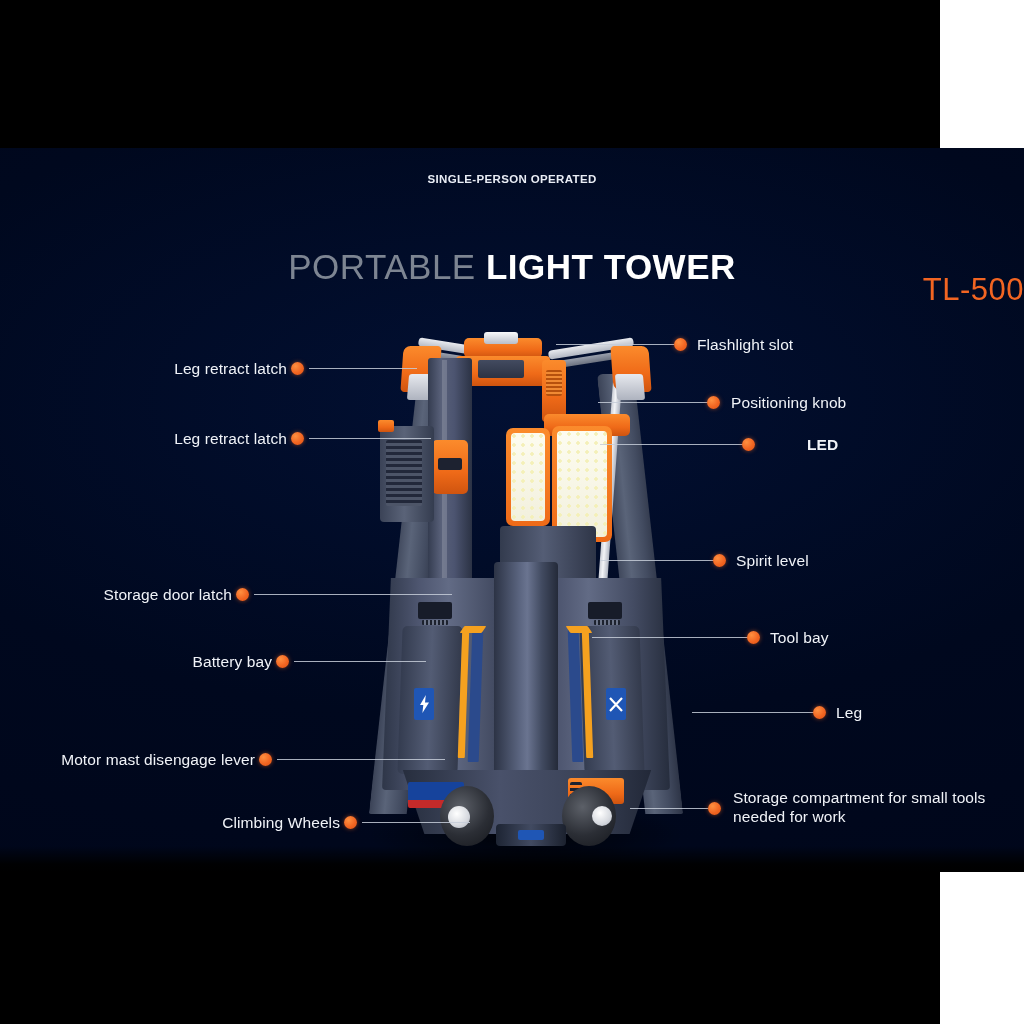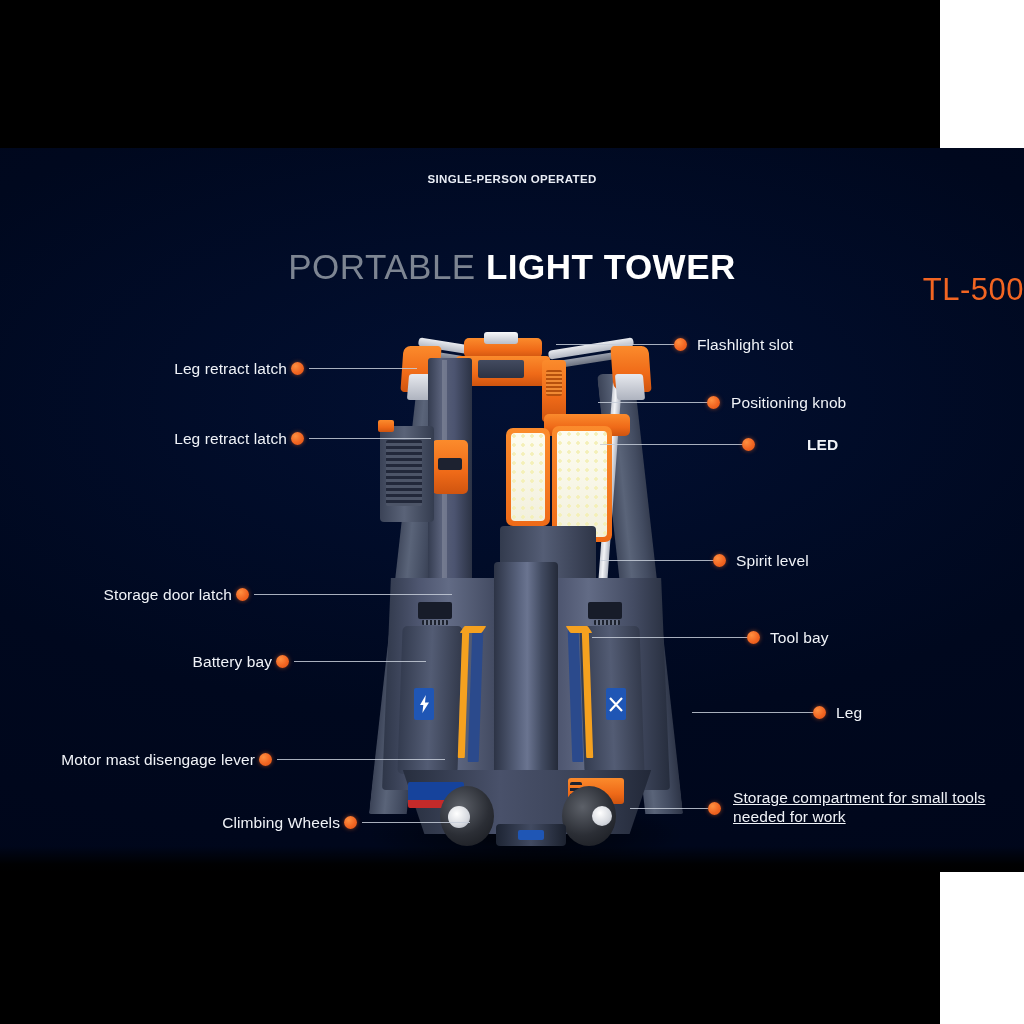--- a/index.html
+++ b/index.html
@@ -106,21 +106,21 @@
     position:absolute;width:13px;height:13px;border-radius:50%;
     background:radial-gradient(circle at 35% 32%, #ff9040 0%, #f26522 55%, #dd5310 100%);
     box-shadow:0 0 4px rgba(242,101,34,.55);
   }
   .clabel{
     position:absolute;color:#f0f3f8;font-size:15.5px;line-height:19px;
     white-space:nowrap;letter-spacing:.1px;
   }
   .clabel.r{text-align:left;}
   .clabel.l{text-align:right;}
-  .clabel.wrap{white-space:normal;width:270px;text-decoration:underline;}
+  .clabel.wrap{white-space:normal;width:270px;}
 </style>
 </head>
 <body>
 
 <div id="stage">
 
   <div id="poster">
 
     <div class="eyebrow">
       <div>SINGLE-PERSON OPERATED</div>

